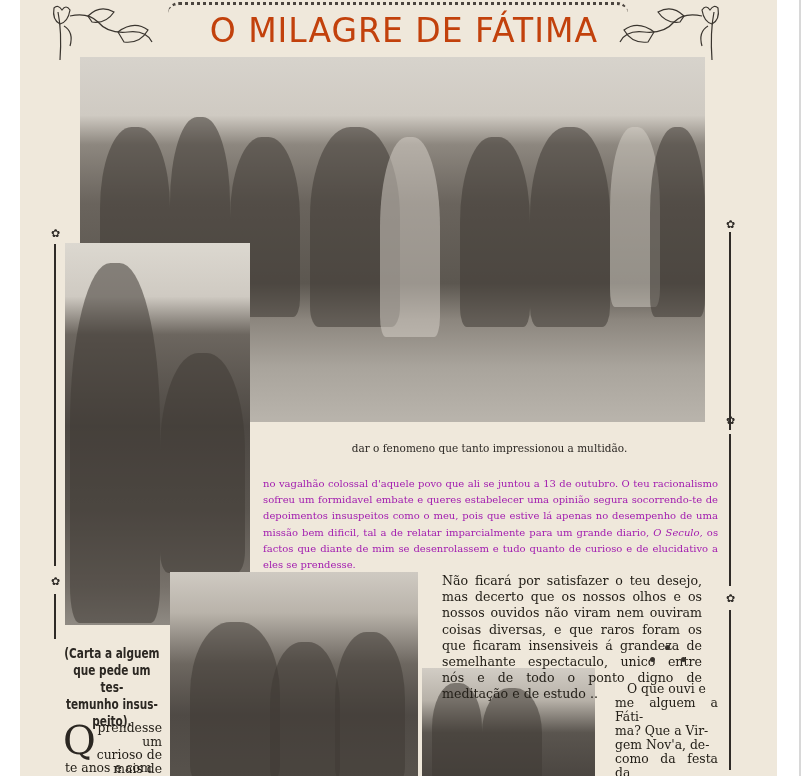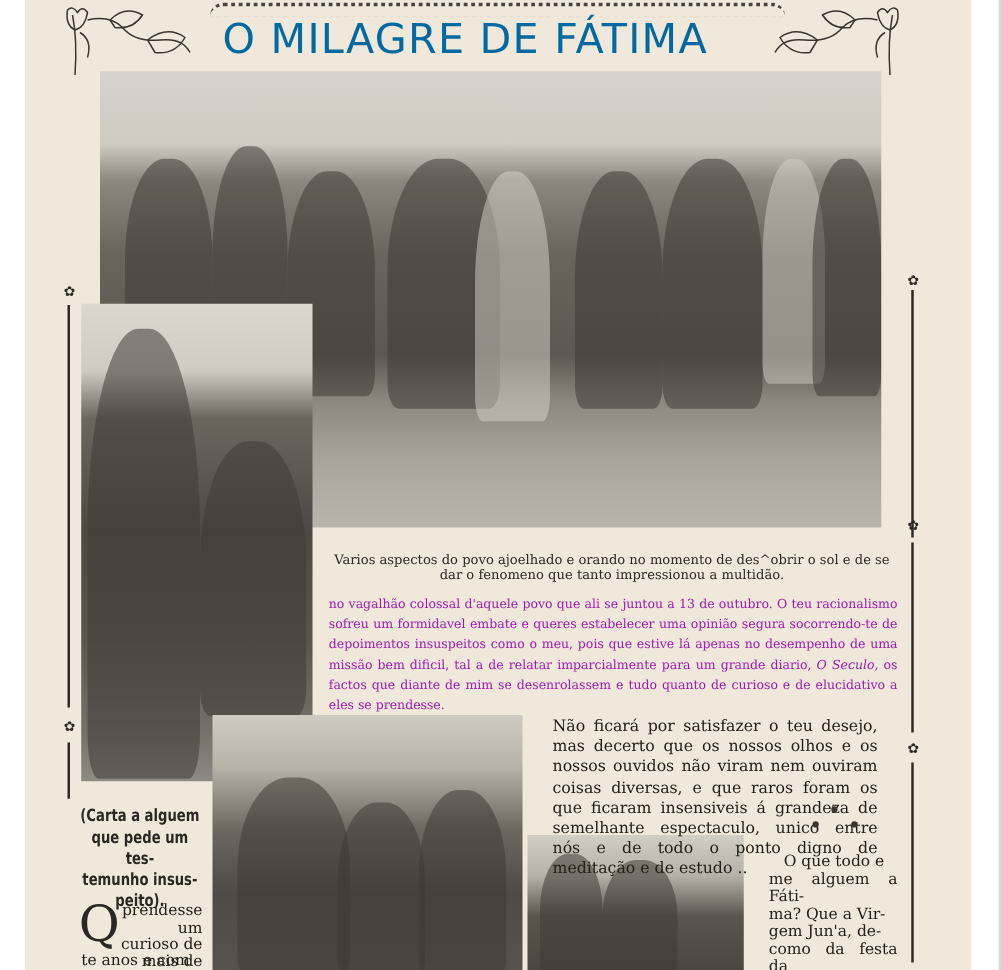--- a/index.html
+++ b/index.html
@@ -1,19 +1,19 @@
 <!DOCTYPE html>
 <html><head>
 <meta charset="utf-8">
 <style>
   html,body{margin:0;padding:0;}
   body{width:801px;height:776px;background:#ffffff;position:relative;overflow:hidden;font-family:"DejaVu Serif",serif;}
   .paper{position:absolute;left:20px;top:0;width:757px;height:776px;background:#efe8db;}
   .edge{position:absolute;left:799px;top:0;width:2px;height:776px;background:#d8d8d8;}
-  .title{position:absolute;left:178px;top:10px;width:420px;height:42px;font-family:"DejaVu Sans",sans-serif;font-size:33px;letter-spacing:1px;color:#0369a1;white-space:nowrap;line-height:42px;font-weight:normal;}
+  .title{position:absolute;left:178px;top:10px;width:420px;height:42px;font-family:"DejaVu Sans",sans-serif;font-size:33px;letter-spacing:1px;color:#c2410c;white-space:nowrap;line-height:42px;font-weight:normal;text-align:right;}
   .dots{position:absolute;left:168px;top:2px;width:460px;height:8px;border-top:3px dotted #4a443e;border-radius:40px 40px 0 0;}
   .floral{position:absolute;width:110px;height:60px;}
   .rule{position:absolute;width:2px;background:#2f2b27;}
   .orn{position:absolute;font-size:11px;color:#2f2b27;line-height:11px;}
   .photo{position:absolute;overflow:hidden;}
   .ph-main{left:80px;top:57px;width:625px;height:365px;background:
       linear-gradient(180deg,#d7d3cc 0%,#cfcac2 16%,#8d877f 24%,#6a645d 40%,#5c5750 62%,#8c867e 72%,#a9a49c 85%,#b9b4ac 100%);}
   .ph-portrait{left:65px;top:243px;width:185px;height:382px;background:
       linear-gradient(180deg,#dcd8d0 0%,#cfcac2 14%,#6c665f 24%,#4d4843 48%,#5a554f 70%,#77716a 90%,#8f8a83 100%);}
   .ph-group{left:170px;top:572px;width:248px;height:204px;background:
@@ -93,21 +93,20 @@
   <div class="figs" style="left:20px;top:50px;width:90px;height:160px;"></div>
   <div class="figs" style="left:100px;top:70px;width:70px;height:140px;"></div>
   <div class="figs" style="left:165px;top:60px;width:70px;height:150px;"></div>
 </div>
 <div class="photo ph-small">
   <div class="figs" style="left:10px;top:15px;width:50px;height:100px;"></div>
   <div class="figs" style="left:60px;top:20px;width:60px;height:100px;"></div>
 </div>
 
 <div class="caption">
-  <div>Varios aspectos do povo ajoelhado e orando no momento de des^obrir o sol e de  se</div>
   <div>dar o fenomeno que tanto impressionou a multidão.</div>
 </div>
 
 <div class="body-top">
   <p><span>no vagalhão colossal d'aquele povo que ali se juntou a 13 de outubro. O teu racionalismo sofreu um formidavel embate e queres estabelecer uma opinião segura socorrendo-te de depoimentos insuspeitos como o meu, pois que estive lá apenas no desempenho de uma missão bem dificil, tal a de relatar imparcialmente para um grande diario,</span> <span class="italic">O Seculo,</span> <span>os factos que diante de mim se desenrolassem e tudo quanto de curioso e de elucidativo a eles se prendesse.</span></p>
 </div>
 <div class="body-right">
   <p>Não ficará por satisfazer o teu desejo, mas decerto que os nossos olhos e os nossos ouvidos não viram nem ouviram coisas diversas, e que raros foram os que ficaram insensiveis á grandeza de semelhante espectaculo, unico entre nós e de todo o ponto digno de meditação e de estudo ..</p>
 </div>
 
@@ -123,20 +122,20 @@
 </div>
 <div class="dropcap">Q</div>
 <div class="side-body">
   <div>prendesse um</div>
   <div>curioso de</div>
   <div>mais de vin-</div>
 </div>
 <div class="side-body2">te anos e com a</div>
 
 <div class="right-col">
-  <div style="text-indent:12px;">O que todo e</div>
+  <div style="text-indent:12px;">O que ouvi e</div>
   <div>me alguem a Fáti-</div>
   <div>ma? Que a Vir-</div>
-  <div>gem Jun'a, de-</div>
+  <div>gem Nov'a, de-</div>
   <div>como da festa da</div>
   <div>Ascenção, apare-</div>
 
 </div>
 
 </body></html>

